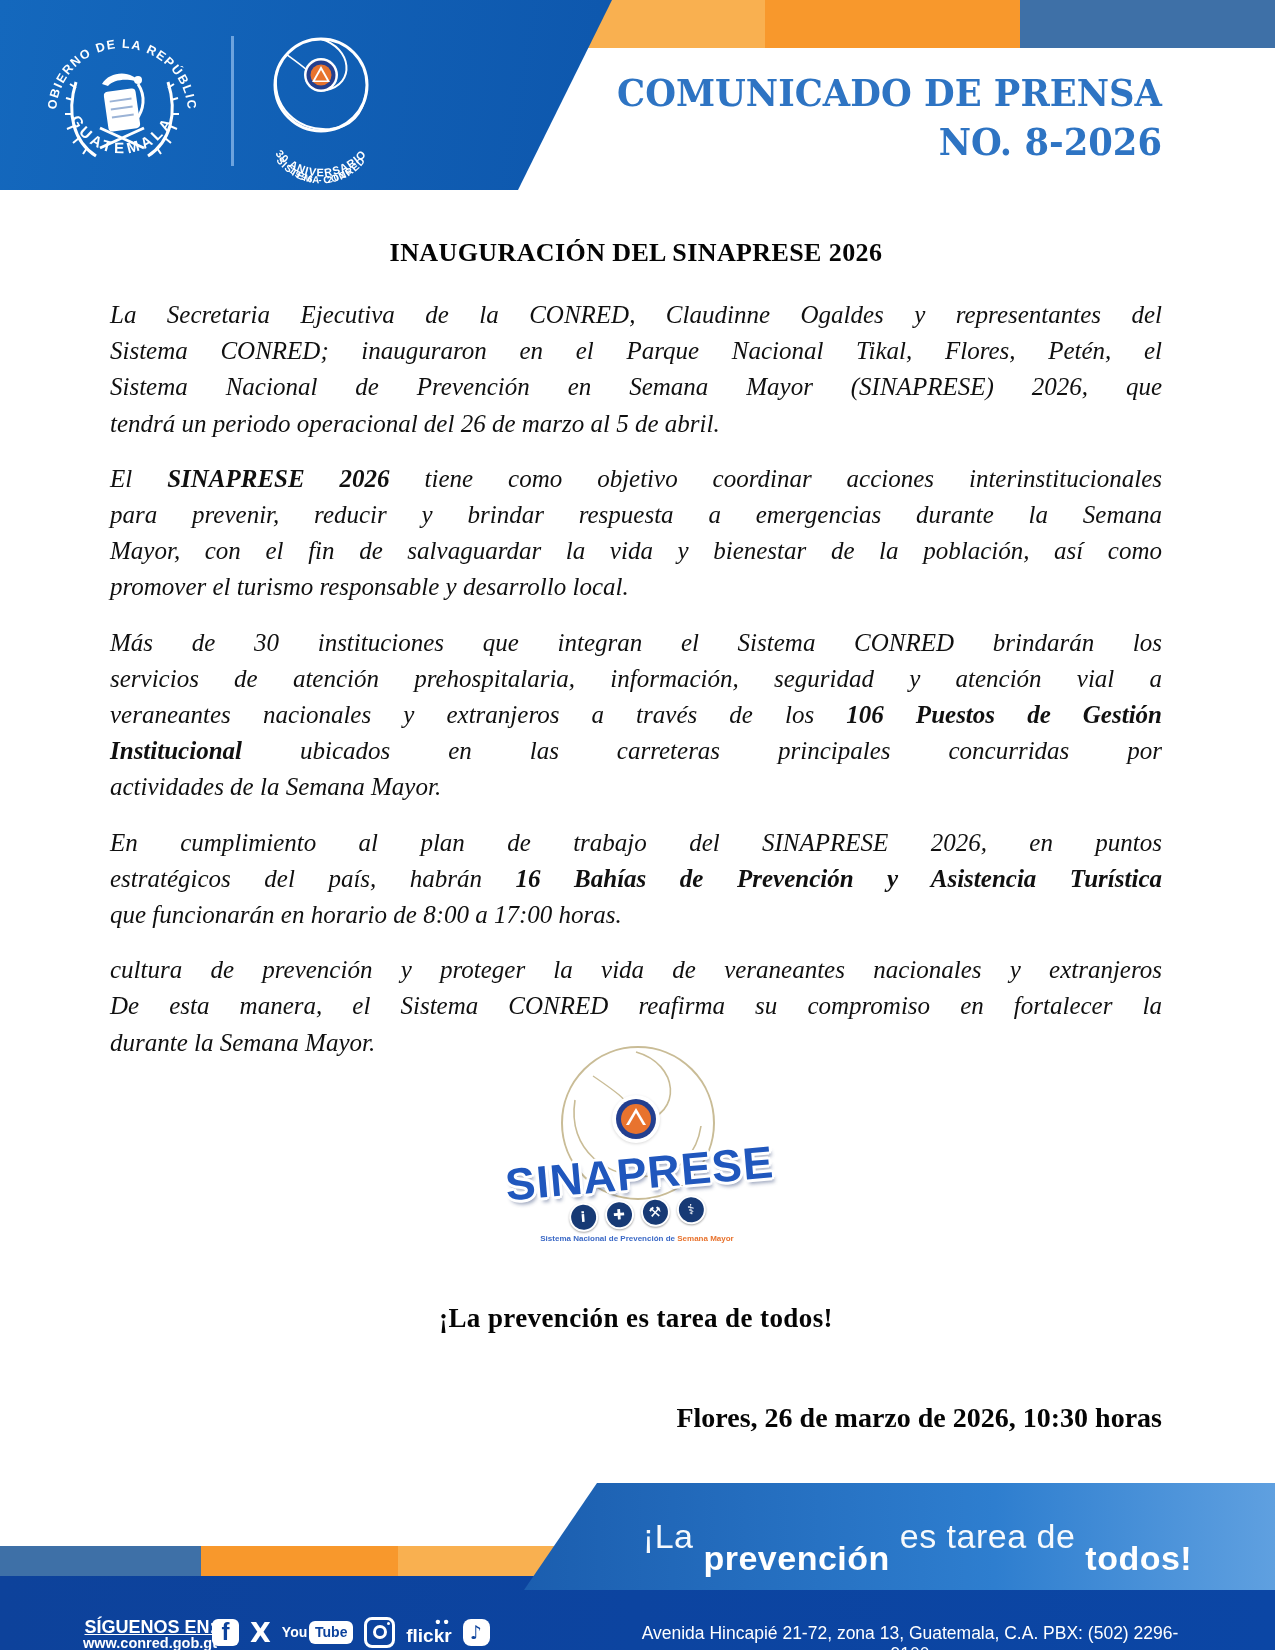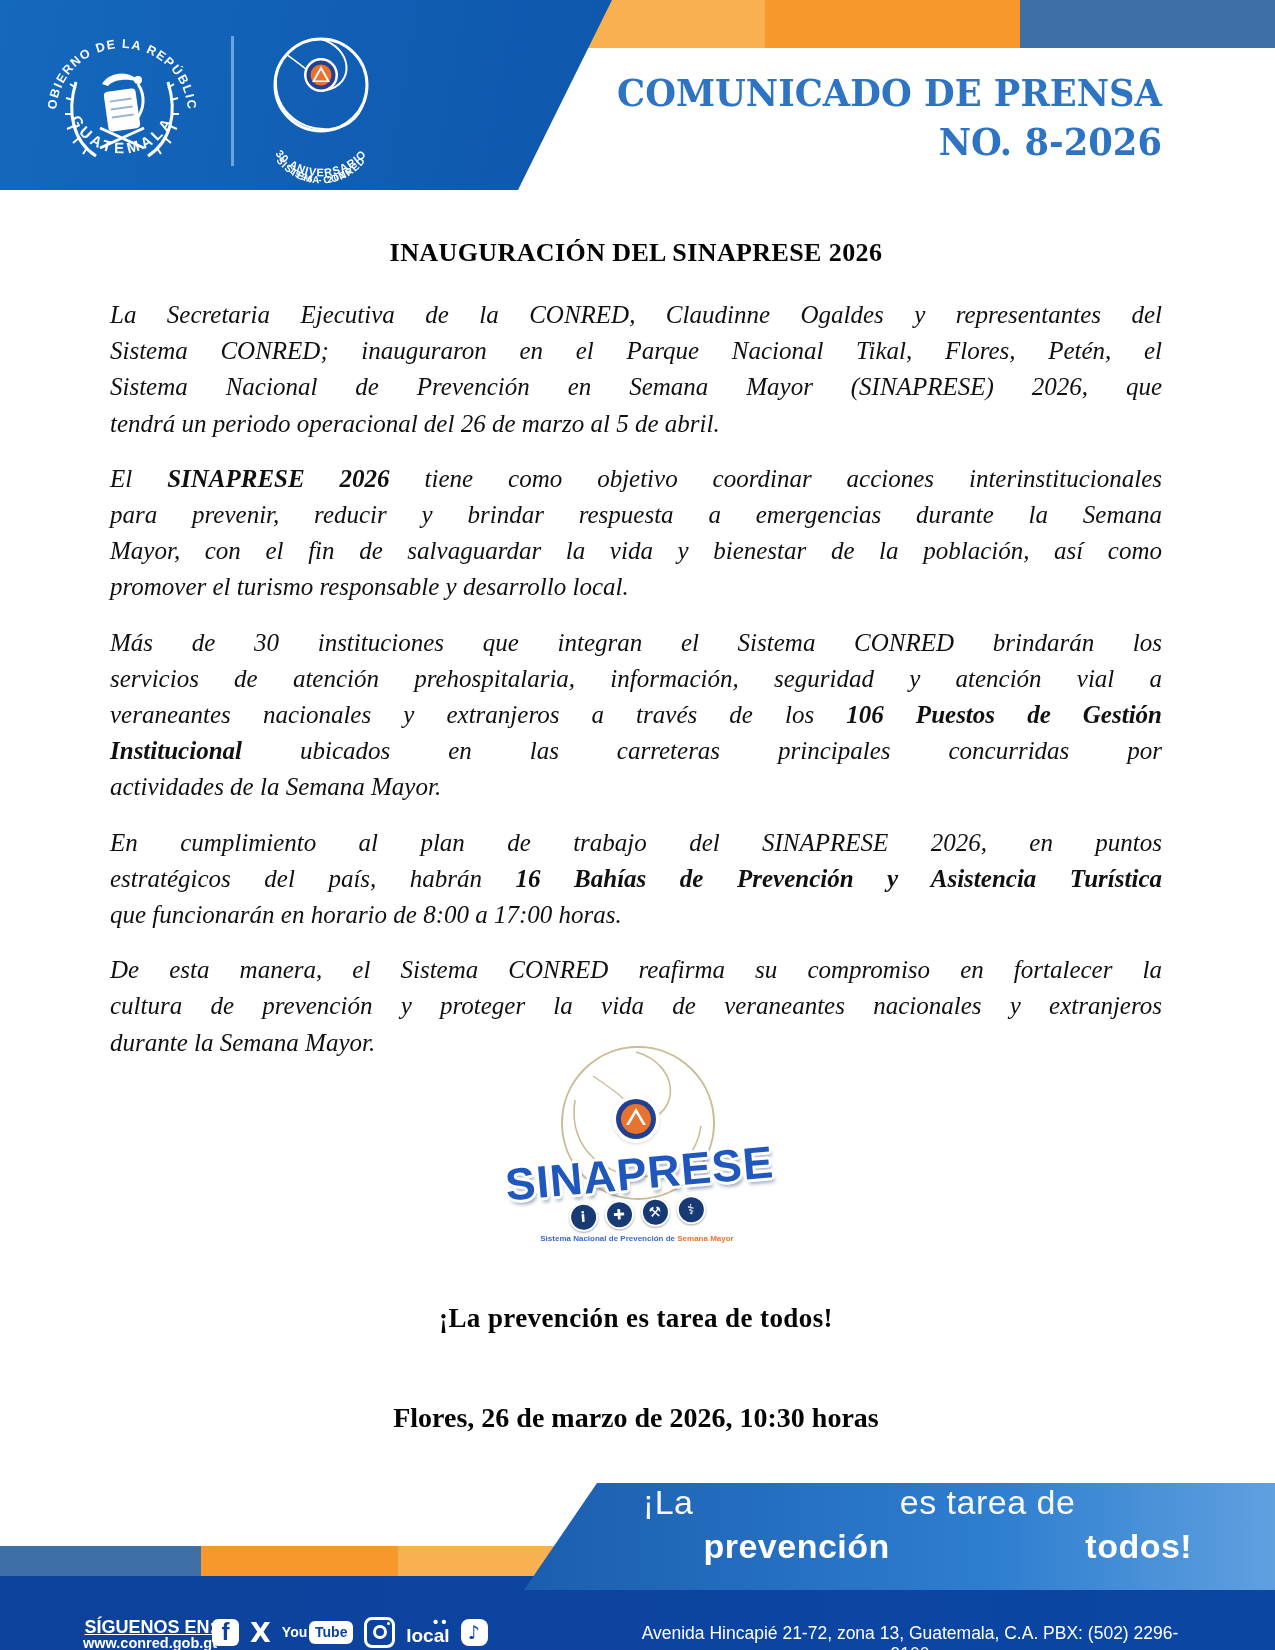--- a/index.html
+++ b/index.html
@@ -55,34 +55,34 @@
   .sina-ico{width:25px;height:25px;border-radius:50%;background:#173a75;border:2px solid #ffffff;
             color:#fff;font-family:"DejaVu Sans",sans-serif;font-weight:bold;font-size:14px;
             line-height:25px;text-align:center;box-shadow:0 1px 2px rgba(0,0,0,.35);}
   .sina-cap{position:absolute;left:0;top:188px;width:264px;text-align:center;
             font-family:"Liberation Sans",sans-serif;font-size:8px;font-weight:bold;color:#3b69c6;}
   .sina-cap .org{color:#e8732e;margin-top:16px;}
 
   
   .slogan-doc{position:absolute;top:1303px;left:110px;width:1052px;text-align:center;
               font-weight:bold;font-size:27px;letter-spacing:.4px;color:#050505;}
-  .dateline{position:absolute;top:1402px;left:110px;width:1052px;text-align:center;
+  .dateline{position:absolute;top:1402px;left:110px;width:1052px;text-align:right;
             font-weight:bold;font-size:28px;color:#050505;}
 
   
   .ft-stripe{position:absolute;top:1546px;height:30px;z-index:1;}
   .ft-f1{left:0;width:201px;background:#3e70a7;}
   .ft-f2{left:201px;width:197px;background:#f8982c;}
   .ft-f3{left:398px;width:182px;background:#f9b050;}
   .ft-deep{position:absolute;top:1576px;left:0;width:100%;height:74px;z-index:1;
            background:linear-gradient(90deg,#0d429b,#0b46a5);}
   .ft-band{position:absolute;top:1483px;left:0;width:100%;height:107px;z-index:2;
            background:linear-gradient(90deg,#0a4192 8%,#2e7ecf 78%,#5fa0e0 100%);
            clip-path:polygon(597px 0,1275px 0,1275px 107px,524px 107px);}
-  .ft-slogan{position:absolute;left:560px;right:0;top:0;height:100%;display:flex;
+  .ft-slogan{position:absolute;left:560px;right:0;top:0;height:100%;display:flex;align-items:center;
              justify-content:center;color:#ffffff;font-family:"Liberation Sans",sans-serif;
              font-size:34px;letter-spacing:.5px;white-space:pre;}
   .ft-slogan .lite{font-weight:400;opacity:.96;}
   .ft-slogan .hard{font-weight:700;margin-top:44px;}
   .ft-follow{position:absolute;left:70px;top:1620px;width:160px;text-align:center;color:#fff;z-index:3;
              font-family:"Liberation Sans",sans-serif;font-weight:bold;}
   .ft-follow .l1{font-size:18px;line-height:15px;text-decoration:underline;}
   .ft-follow .l2{font-size:14.5px;line-height:17px;}
   .ft-social{position:absolute;left:212px;top:1616px;height:32px;display:flex;align-items:center;
              gap:11px;z-index:3;font-family:"Liberation Sans",sans-serif;}
@@ -194,22 +194,22 @@
         <div class="line"><span>veraneantes nacionales y extranjeros a través de los </span><b>106 Puestos de Gestión</b></div>
         <div class="line"><b>Institucional</b><span> ubicados en las carreteras principales concurridas por</span></div>
         <div class="line last"><span>actividades de la Semana Mayor.</span></div>
       </div>
       <div class="para">
         <div class="line"><span>En cumplimiento al plan de trabajo del SINAPRESE 2026, en puntos</span></div>
         <div class="line"><span>estratégicos del país, habrán </span><b>16 Bahías de Prevención y Asistencia Turística</b></div>
         <div class="line last"><span>que funcionarán en horario de 8:00 a 17:00 horas.</span></div>
       </div>
       <div class="para">
+        <div class="line"><span>cultura de prevención y proteger la vida de veraneantes nacionales y extranjeros</span></div>
         <div class="line"><span>De esta manera, el Sistema CONRED reafirma su compromiso en fortalecer la</span></div>
-        <div class="line"><span>cultura de prevención y proteger la vida de veraneantes nacionales y extranjeros</span></div>
         <div class="line last"><span>durante la Semana Mayor.</span></div>
       </div>
     </div>
 
   <div class="sina">
     <div class="sina-circle">
       <svg width="146" height="146" viewBox="0 0 146 146">
         <path d="M73,4 C 116,16 120,66 78,74" stroke="#c9bc96" stroke-width="1.6" fill="none"></path>
         <path d="M12,52 C 4,102 44,132 90,128 C 118,124 134,104 138,78" stroke="#c9bc96" stroke-width="1.6" fill="none"></path>
         <path d="M30,28 C 55,45 66,53 70,66" stroke="#c9bc96" stroke-width="1.3" fill="none"></path>
@@ -255,20 +255,20 @@
     <div class="ic-yt">
       <span>You</span>
       <span class="tubebox">Tube</span>
     </div>
     <div class="ic-ig">
       <div class="lens"></div>
         <div class="dot"></div>
     </div>
     <div class="ic-fl">
       <span class="dots">••</span>
-      <span>local</span>
+      <span>flickr</span>
     </div>
     <div class="ic-tt">♪</div>
   </div>
 
   <div class="ft-address">Avenida Hincapié 21-72, zona 13, Guatemala, C.A. PBX: (502) 2296-9100</div>
 
 </div>
 
 </body></html>

